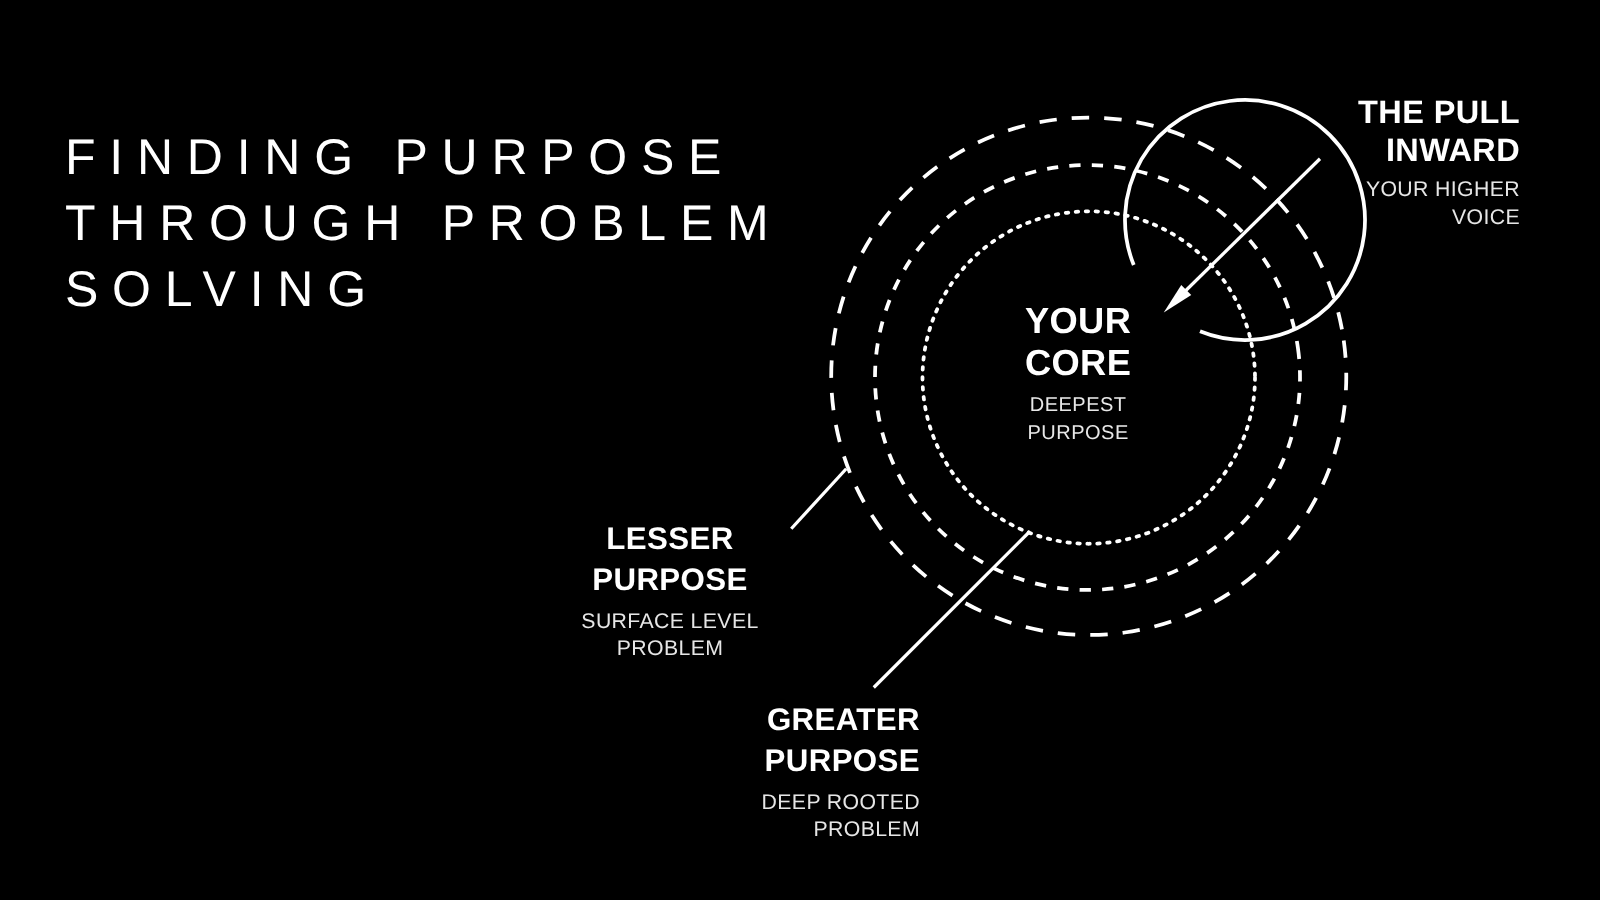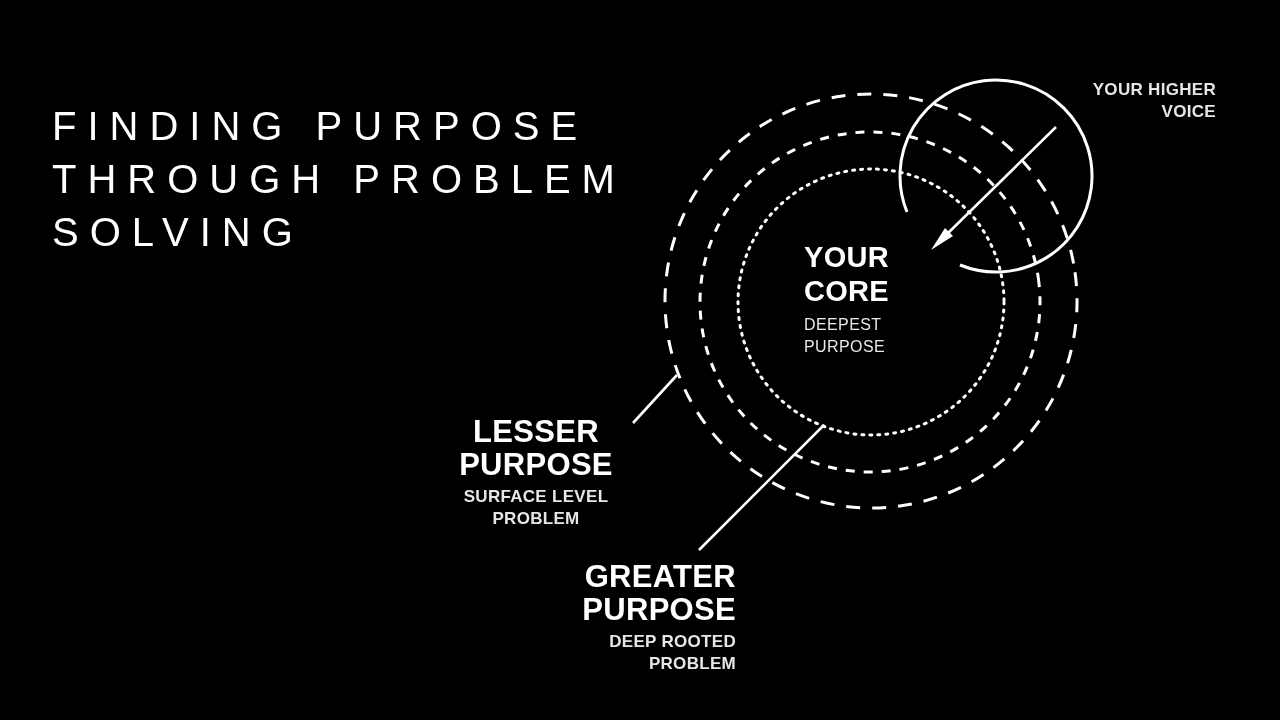--- a/index.html
+++ b/index.html
@@ -43,24 +43,24 @@
   }
   #rings {
     position: absolute;
     left: 0;
     top: 0;
   }
 
   
   #core-text {
     position: absolute;
-    left: 804px;
+    left: 780px;
     top: 240px;
     width: 165px;
-    text-align: left;
+    text-align: center;
   }
   .core-heading {
     color: #ffffff;
     font-family: "Liberation Sans", sans-serif;
     font-size: 29px;
     font-weight: bold;
     line-height: 34px;
     letter-spacing: 0.3px;
     text-transform: uppercase;
     white-space: pre-line;
@@ -75,33 +75,33 @@
     letter-spacing: 0.4px;
     text-transform: uppercase;
     white-space: pre-line;
   }
 
   
   .callout { position: absolute; }
   .callout .heading {
     color: #ffffff;
     font-family: "Liberation Sans", sans-serif;
-    font-size: 31px;
+    font-size: 25px;
     font-weight: bold;
     line-height: 33px;
     letter-spacing: 0.3px;
     text-transform: uppercase;
     white-space: pre-line;
   }
   .callout .sub {
     margin-top: 5px;
     color: #e6e6e6;
     font-family: "Liberation Sans", sans-serif;
     font-size: 17px;
-    font-weight: 700;
+    font-weight: 400;
     line-height: 22px;
     letter-spacing: 0.3px;
     text-transform: uppercase;
     white-space: pre-line;
   }
 
   #callout-pull {
     left: 1020px;
     top: 74px;
     width: 196px;
@@ -156,20 +156,22 @@
   </div>
 
   <div id="core-text">
     <div class="core-heading">YOUR
 CORE</div>
     <div class="core-sub">DEEPEST
 PURPOSE</div>
   </div>
 
   <div class="callout" id="callout-pull">
+    <div class="heading">THE PULL
+INWARD</div>
     <div class="sub">YOUR HIGHER
 VOICE</div>
   </div>
 
   <div class="callout" id="callout-lesser">
     <div class="heading">LESSER
 PURPOSE</div>
     <div class="sub">SURFACE LEVEL
 PROBLEM</div>
   </div>

